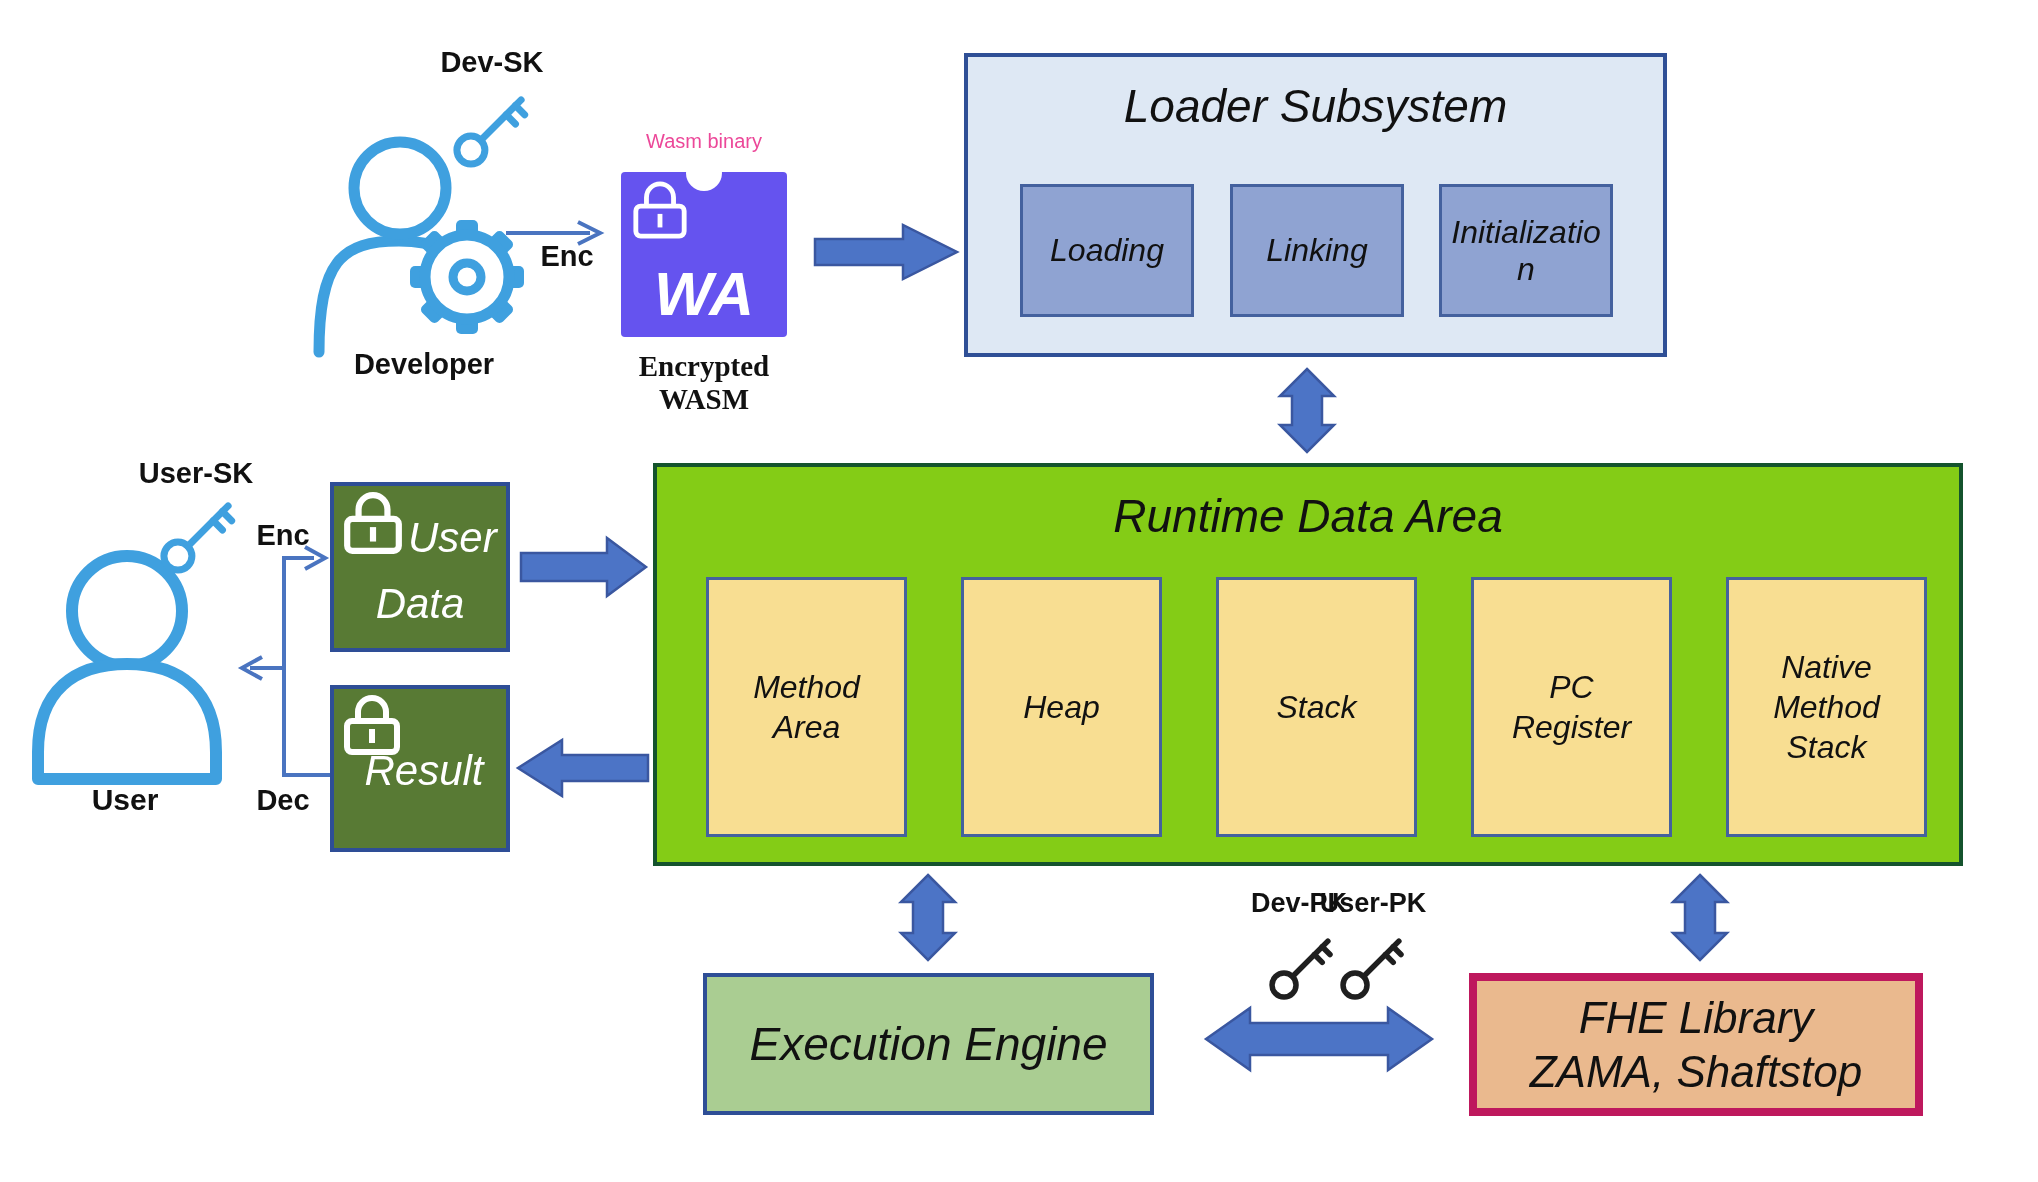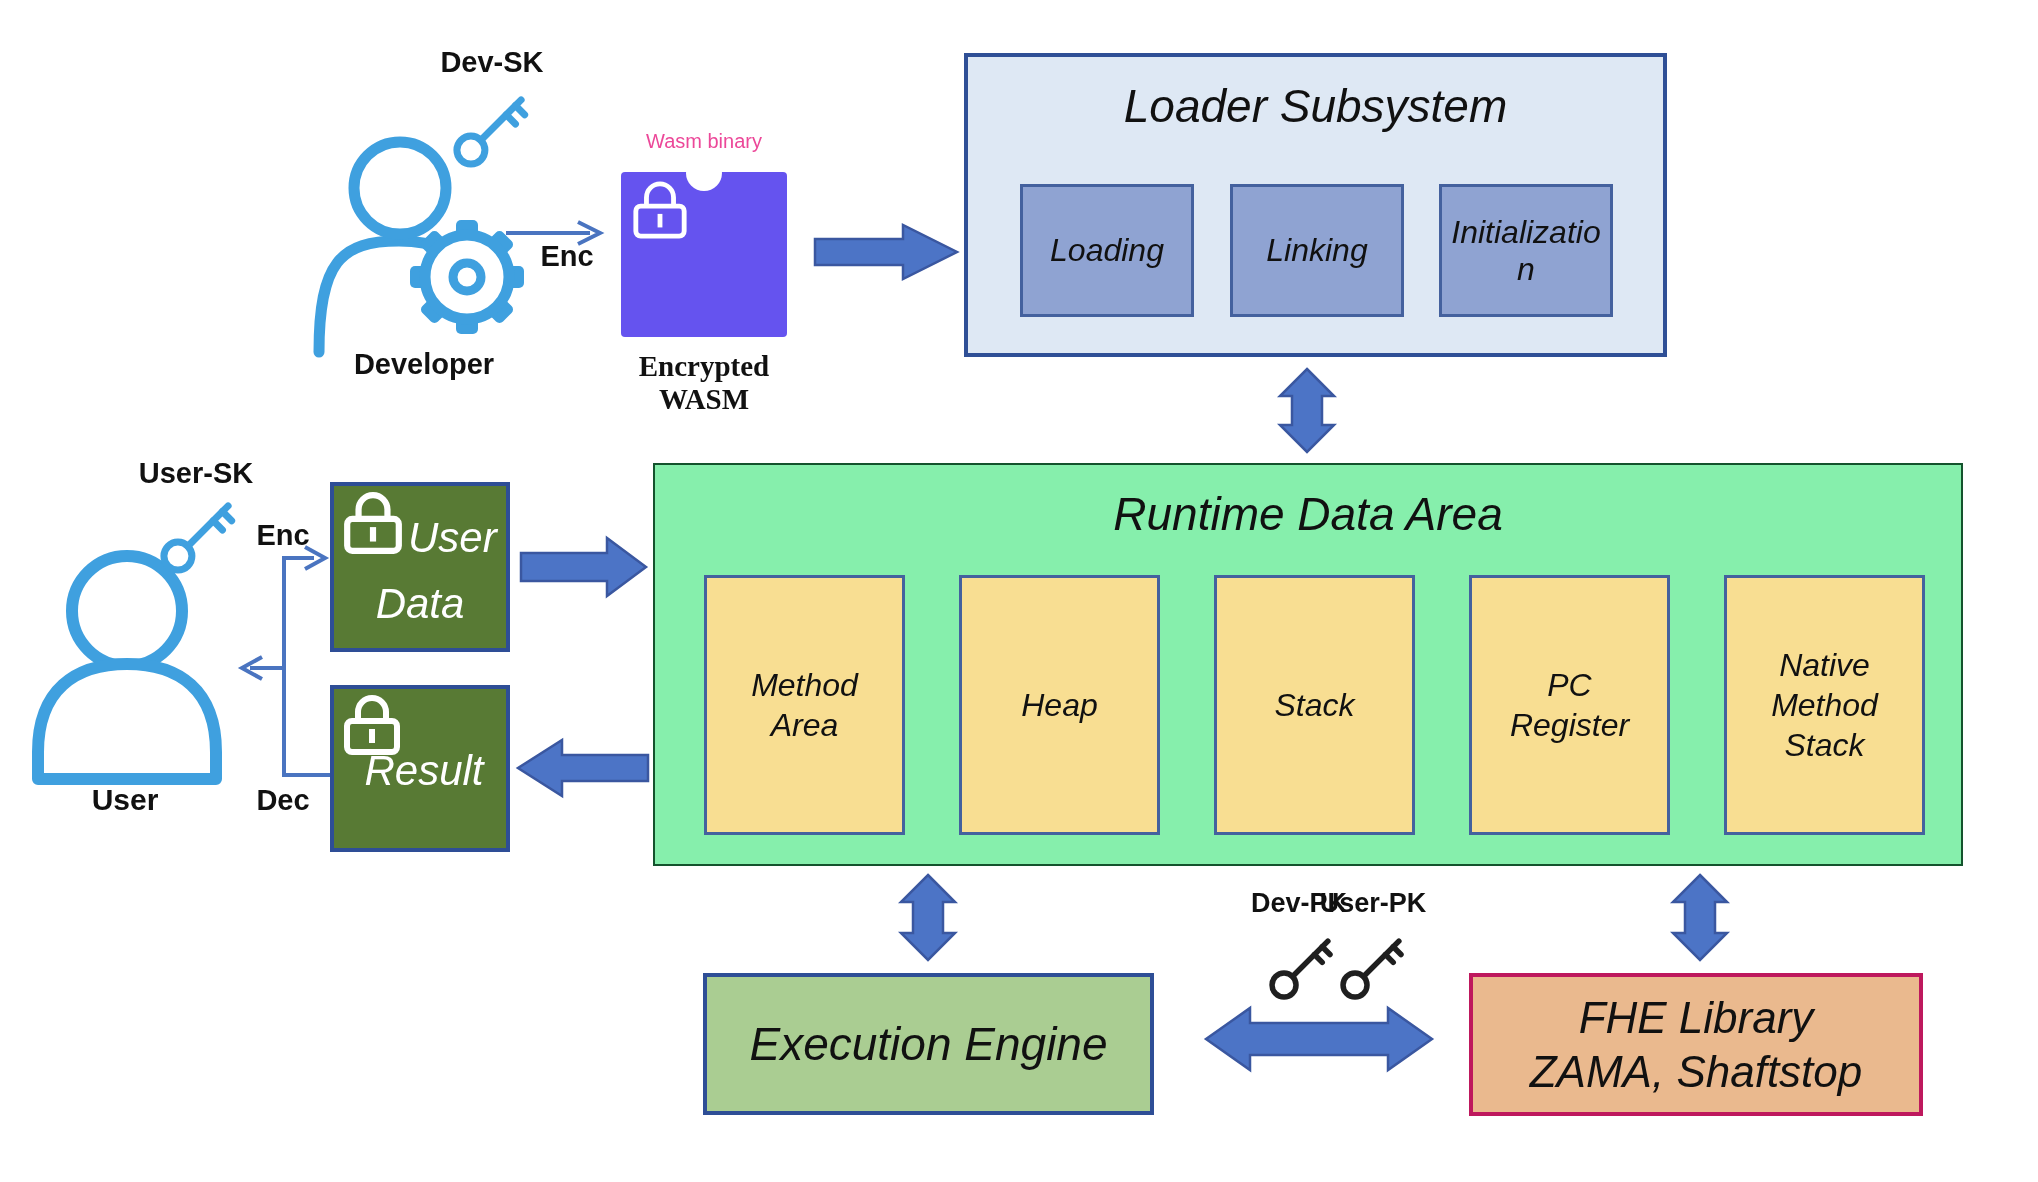--- a/index.html
+++ b/index.html
@@ -11,40 +11,40 @@
 
   
   .loader{left:964px;top:53px;width:703px;height:304px;background:#DEE8F4;border:4px solid #2F4F96;}
   .loader-title{position:absolute;left:0;right:0;top:22px;text-align:center;font-size:46px;}
   .stage{position:absolute;top:127px;width:168px;height:127px;background:#8FA3D2;border:3px solid #44619E;
          display:flex;align-items:center;justify-content:center;}
   .stage-s1{left:52px}.stage-s2{left:262px}.stage-s3{left:471px}
   .stage-label{font-size:32px;text-align:center;line-height:1.15;width:150px;overflow-wrap:anywhere;}
 
   
-  .runtime{left:653px;top:463px;width:1310px;height:403px;background:#86efac;border:2px solid #14532d;}
+  .runtime{left:653px;top:463px;width:1310px;height:403px;background:#84cc16;border:4px solid #14532d;}
   .runtime-title{position:absolute;left:0;right:0;top:22px;text-align:center;font-size:46px;}
   .area{position:absolute;top:110px;width:195px;height:254px;background:#F8DE92;border:3px solid #44619E;
         display:flex;align-items:center;justify-content:center;}
   .area-a1{left:49px}.area-a2{left:304px}.area-a3{left:559px}.area-a4{left:814px}.area-a5{left:1069px}
   .area-label{font-size:32px;text-align:center;line-height:1.25;width:150px;}
 
   
   .greenbox{background:#587A34;border:4px solid #2E4E96;color:#fff;}
   .userdata{left:330px;top:482px;width:180px;height:170px;}
   .result{left:330px;top:685px;width:180px;height:167px;}
   .glock{position:absolute;left:8px;top:6px;}
   .ud-line1{position:absolute;left:74px;top:28px;font-size:42px;}
   .ud-line2{position:absolute;left:0;right:0;top:94px;text-align:center;font-size:42px;}
   .result-label{position:absolute;left:0;right:0;top:58px;text-align:center;font-size:42px;margin-left:8px;}
 
   
   .exec{left:703px;top:973px;width:451px;height:142px;background:#AACD92;border:4px solid #2E4E96;
         display:flex;align-items:center;justify-content:center;font-size:46px;}
-  .fhe{left:1469px;top:973px;width:454px;height:143px;background:#EAB98E;border:4px solid #be185d;
+  .fhe{left:1469px;top:973px;width:454px;height:143px;background:#EAB98E;border:8px solid #be185d;
        display:flex;flex-direction:column;align-items:center;justify-content:center;font-size:44px;line-height:1.22;}
 
   
   .wasm{left:621px;top:172px;width:166px;height:165px;background:#6553EF;border-radius:4px;}
   .wasm-notch{position:absolute;left:50%;top:-17px;transform:translateX(-50%);
               width:36px;height:36px;border-radius:50%;background:#ffffff;}
   .wa-text{position:absolute;left:0;right:0;bottom:8px;text-align:center;color:#fff;
            font-weight:bold;font-size:62px;letter-spacing:0px;}
   .wasm-lock{position:absolute;left:10px;top:8px;}
 
@@ -129,20 +129,21 @@
     <span>ZAMA, Shaftstop</span>
   </div>
 
   <div class="panel wasm">
     <div class="wasm-notch"></div>
     <svg class="wasm-lock" width="58" height="62" viewBox="0 0 60 62">
       <path d="M16 27 V17 a14 14 0 0 1 28 0 V27" fill="none" stroke="#fff" stroke-width="5"></path>
       <rect x="5" y="26" width="50" height="31" rx="5" fill="none" stroke="#fff" stroke-width="5"></rect>
       <line x1="30" y1="34" x2="30" y2="48" stroke="#fff" stroke-width="5"></line>
     </svg>
+    <div class="wa-text">WA</div>
   </div>
 
   <div class="lbl lbl-devsk">Dev-SK</div>
   <div class="lbl lbl-wasmbinary">Wasm binary</div>
   <div class="lbl lbl-enc-top">Enc</div>
   <div class="lbl lbl-developer">Developer</div>
   <div class="lbl lbl-encwasm">Encrypted WASM</div>
   <div class="lbl lbl-usersk">User-SK</div>
   <div class="lbl lbl-user">User</div>
   <div class="lbl lbl-enc-left">Enc</div>

